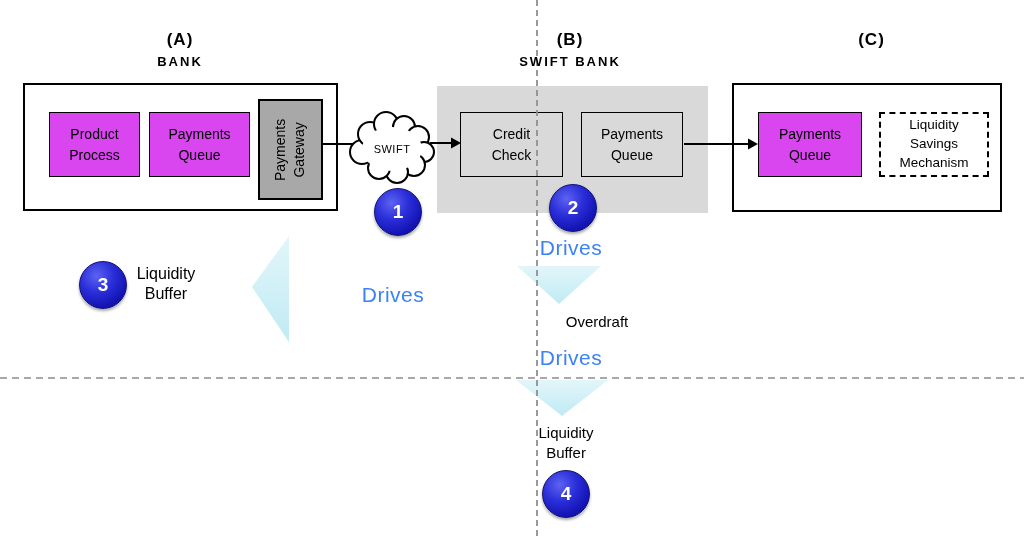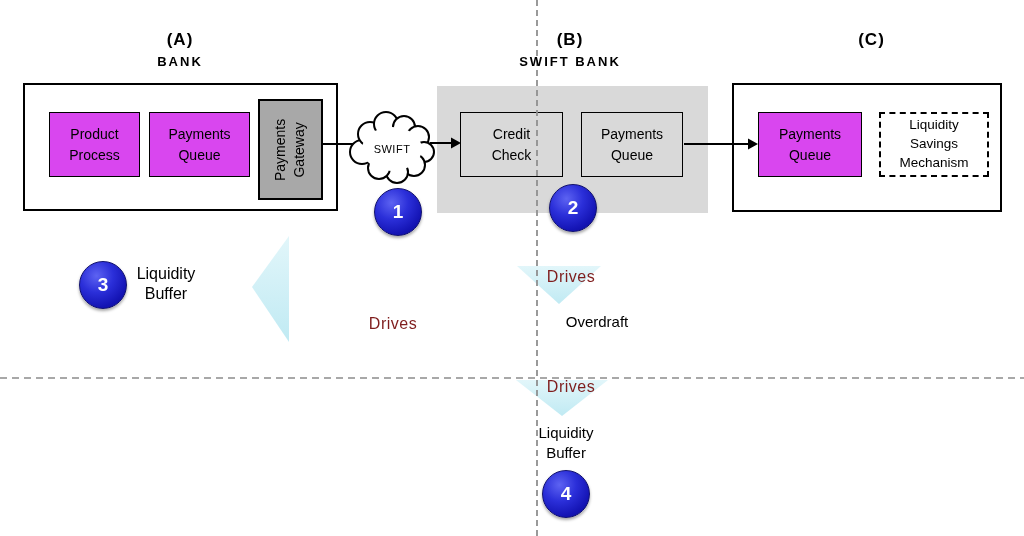--- a/index.html
+++ b/index.html
@@ -37,21 +37,21 @@
     width:46px; height:46px; border-radius:50%;
     background:radial-gradient(circle at 36% 30%, #5d63f2 0%, #2b2fd9 38%, #1414b4 72%, #0a0a8f 100%);
     border:1px solid #10106e;
     color:#fff; font-weight:bold; font-size:19px;
     display:flex; align-items:center; justify-content:center;
     box-shadow:0 2px 3px rgba(0,0,0,0.35); z-index:4;
   }
 
   
   .label { z-index:4; text-align:center; }
-  .drives { color:#7f1d1d; font-size:16px; letter-spacing:0.5px;margin-top:32px; }
+  .drives { color:#3b82f6; font-size:21px; letter-spacing:0.5px; }
   .plain  { color:#000; font-size:15px; }
   .lbuf-l { color:#000; font-size:16px; line-height:20px; }
   .lbuf-b { color:#000; font-size:15px; line-height:20px; }
 
   
   .overlay { position:absolute; left:0; top:0; z-index:3; pointer-events:none; }
   .swift { font-size:11px; letter-spacing:0.5px; font-family:"Liberation Sans", sans-serif; }
 </style>
 </head>
 <body>

